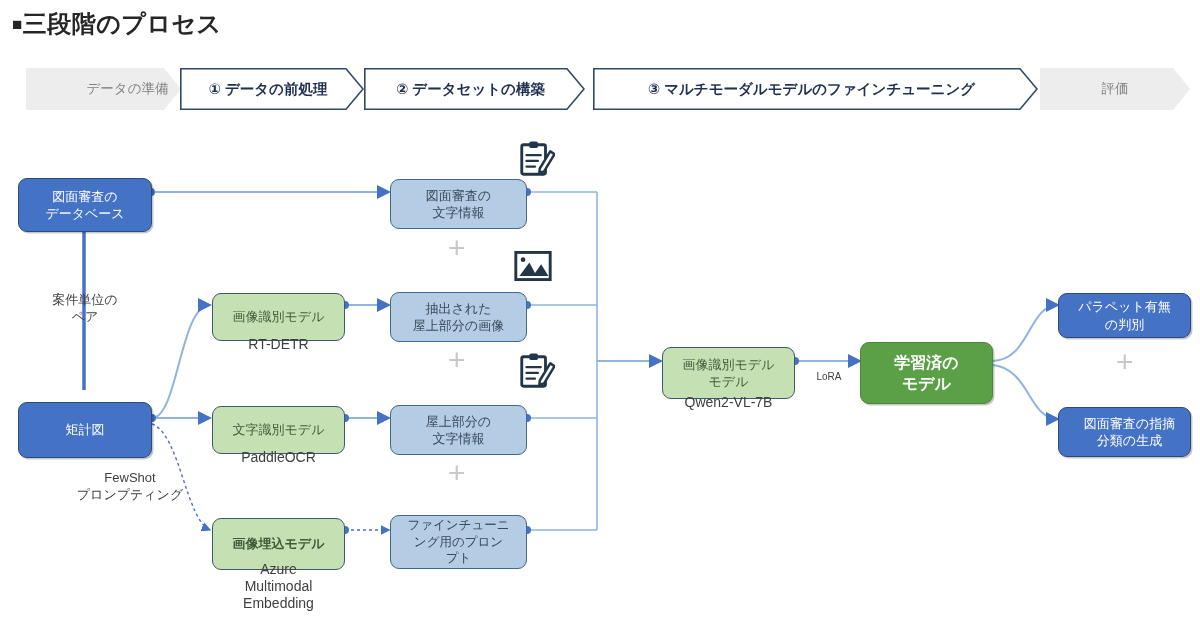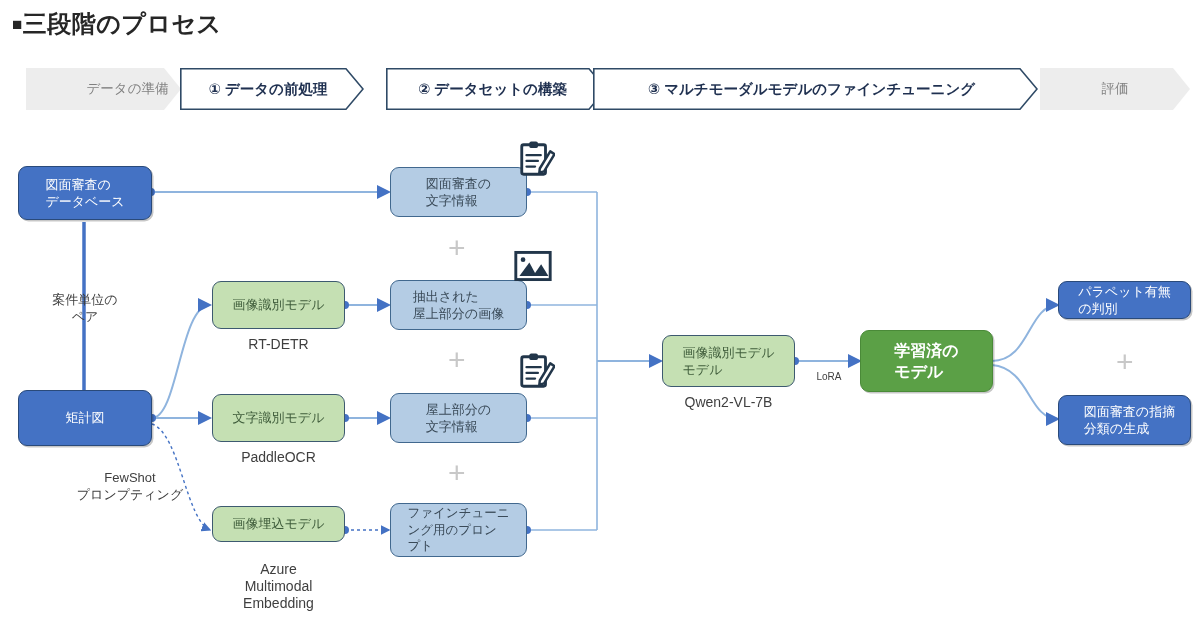--- a/index.html
+++ b/index.html
@@ -27,23 +27,24 @@
     position:relative;z-index:2;white-space:nowrap;
     font-size:14.5px;line-height:1;
   }
   .chev.inactive .lbl{color:#808080;font-weight:normal;font-size:13.5px;}
   .chev.active .lbl{color:#1f3050;font-weight:bold;}
   .chev .shape{position:absolute;left:0;top:0;width:100%;height:100%;z-index:1;}
 
   
   .node{
     position:absolute;box-sizing:border-box;border-radius:9px;
-    display:flex;align-items:center;justify-content:center;text-align:left;
+    display:flex;align-items:center;justify-content:center;text-align:center;
     font-size:13px;line-height:1.32;white-space:pre-line;
     border:1.2px solid #2f4a66;
+    margin-top:12px;
   }
   .node.dark  {background:#4472C4;color:#ffffff;border-color:#2a4a7a;
                box-shadow:1.5px 1.5px 0 rgba(0,0,0,.22);}
   .node.light {background:#B4CCE4;color:#3a4a58;border-color:#41688e;}
   .node.green {background:#C5E0B3;color:#3e5b3a;border-color:#3d5a70;}
   .node.solidgreen{background:#5BA046;color:#ffffff;border-color:#4a8a38;
                font-size:16px;font-weight:bold;
                box-shadow:1.5px 1.5px 0 rgba(0,0,0,.22);}
 
   .caption{
@@ -78,21 +79,21 @@
     <span class="lbl">データの準備</span>
   </div>
 
   <div class="chev active" style="left:180px;top:68px;width:184px;">
     <svg class="shape" viewBox="0 0 184 42" preserveAspectRatio="none">
       <polygon points="0.8,0.8 166,0.8 183,21 166,41.2 0.8,41.2" fill="#FFFFFF" stroke="#2F4A66" stroke-width="1.6"></polygon>
     </svg>
     <span class="lbl" style="margin-left:-8px;">① データの前処理</span>
   </div>
 
-  <div class="chev active" style="left:386px;top:68px;width:221px;">
+  <div class="chev active" style="left:364px;top:68px;width:221px;">
     <svg class="shape" viewBox="0 0 221 42" preserveAspectRatio="none">
       <polygon points="0.8,0.8 203,0.8 220,21 203,41.2 0.8,41.2" fill="#FFFFFF" stroke="#2F4A66" stroke-width="1.6"></polygon>
     </svg>
     <span class="lbl" style="margin-left:-8px;">② データセットの構築</span>
   </div>
 
   <div class="chev active" style="left:593px;top:68px;width:445px;">
     <svg class="shape" viewBox="0 0 445 42" preserveAspectRatio="none">
       <polygon points="0.8,0.8 427,0.8 444,21 427,41.2 0.8,41.2" fill="#FFFFFF" stroke="#2F4A66" stroke-width="1.6"></polygon>
     </svg>
@@ -164,21 +165,21 @@
 
   <div class="sidelabel" style="left:50px;top:470px;width:160px;">FewShot
 プロンプティング</div>
 
   <div class="node green" style="left:212px;top:281px;width:133px;height:48px;">画像識別モデル</div>
   <div class="caption" style="left:212px;top:336px;width:133px;">RT-DETR</div>
 
   <div class="node green" style="left:212px;top:394px;width:133px;height:48px;">文字識別モデル</div>
   <div class="caption" style="left:212px;top:449px;width:133px;">PaddleOCR</div>
 
-  <div class="node green" style="left:212px;top:506px;width:133px;height:36px;">画像埋込モデル</div>
+  <div class="node green" style="left:212px;top:506px;width:133px;height:52px;font-weight:bold;">画像埋込モデル</div>
   <div class="caption" style="left:212px;top:561px;width:133px;">Azure
 Multimodal
 Embedding</div>
 
   <div class="node light" style="left:390px;top:167px;width:137px;height:50px;">図面審査の
 文字情報</div>
 
   <div class="plus" style="left:448px;top:233px;">+</div>
 
   <div class="node light" style="left:390px;top:280px;width:137px;height:50px;">抽出された
@@ -232,21 +233,21 @@
 
   <div class="node green" style="left:662px;top:335px;width:133px;height:52px;">画像識別モデル
 モデル</div>
   <div class="caption" style="left:662px;top:394px;width:133px;">Qwen2-VL-7B</div>
 
   <div class="sidelabel" style="left:800px;top:370px;width:58px;font-size:10px;">LoRA</div>
 
   <div class="node solidgreen" style="left:860px;top:330px;width:133px;height:62px;">学習済の
 モデル</div>
 
-  <div class="node dark" style="left:1058px;top:281px;width:133px;height:38px;">パラペット有無
+  <div class="node dark" style="left:1058px;top:281px;width:133px;height:45px;">パラペット有無
 の判別</div>
 
   <div class="plus" style="left:1116px;top:347px;">+</div>
 
   <div class="node dark" style="left:1058px;top:395px;width:133px;height:50px;padding-left:10px;">図面審査の指摘
 分類の生成</div>
 
 </div>
 
 </body></html>

